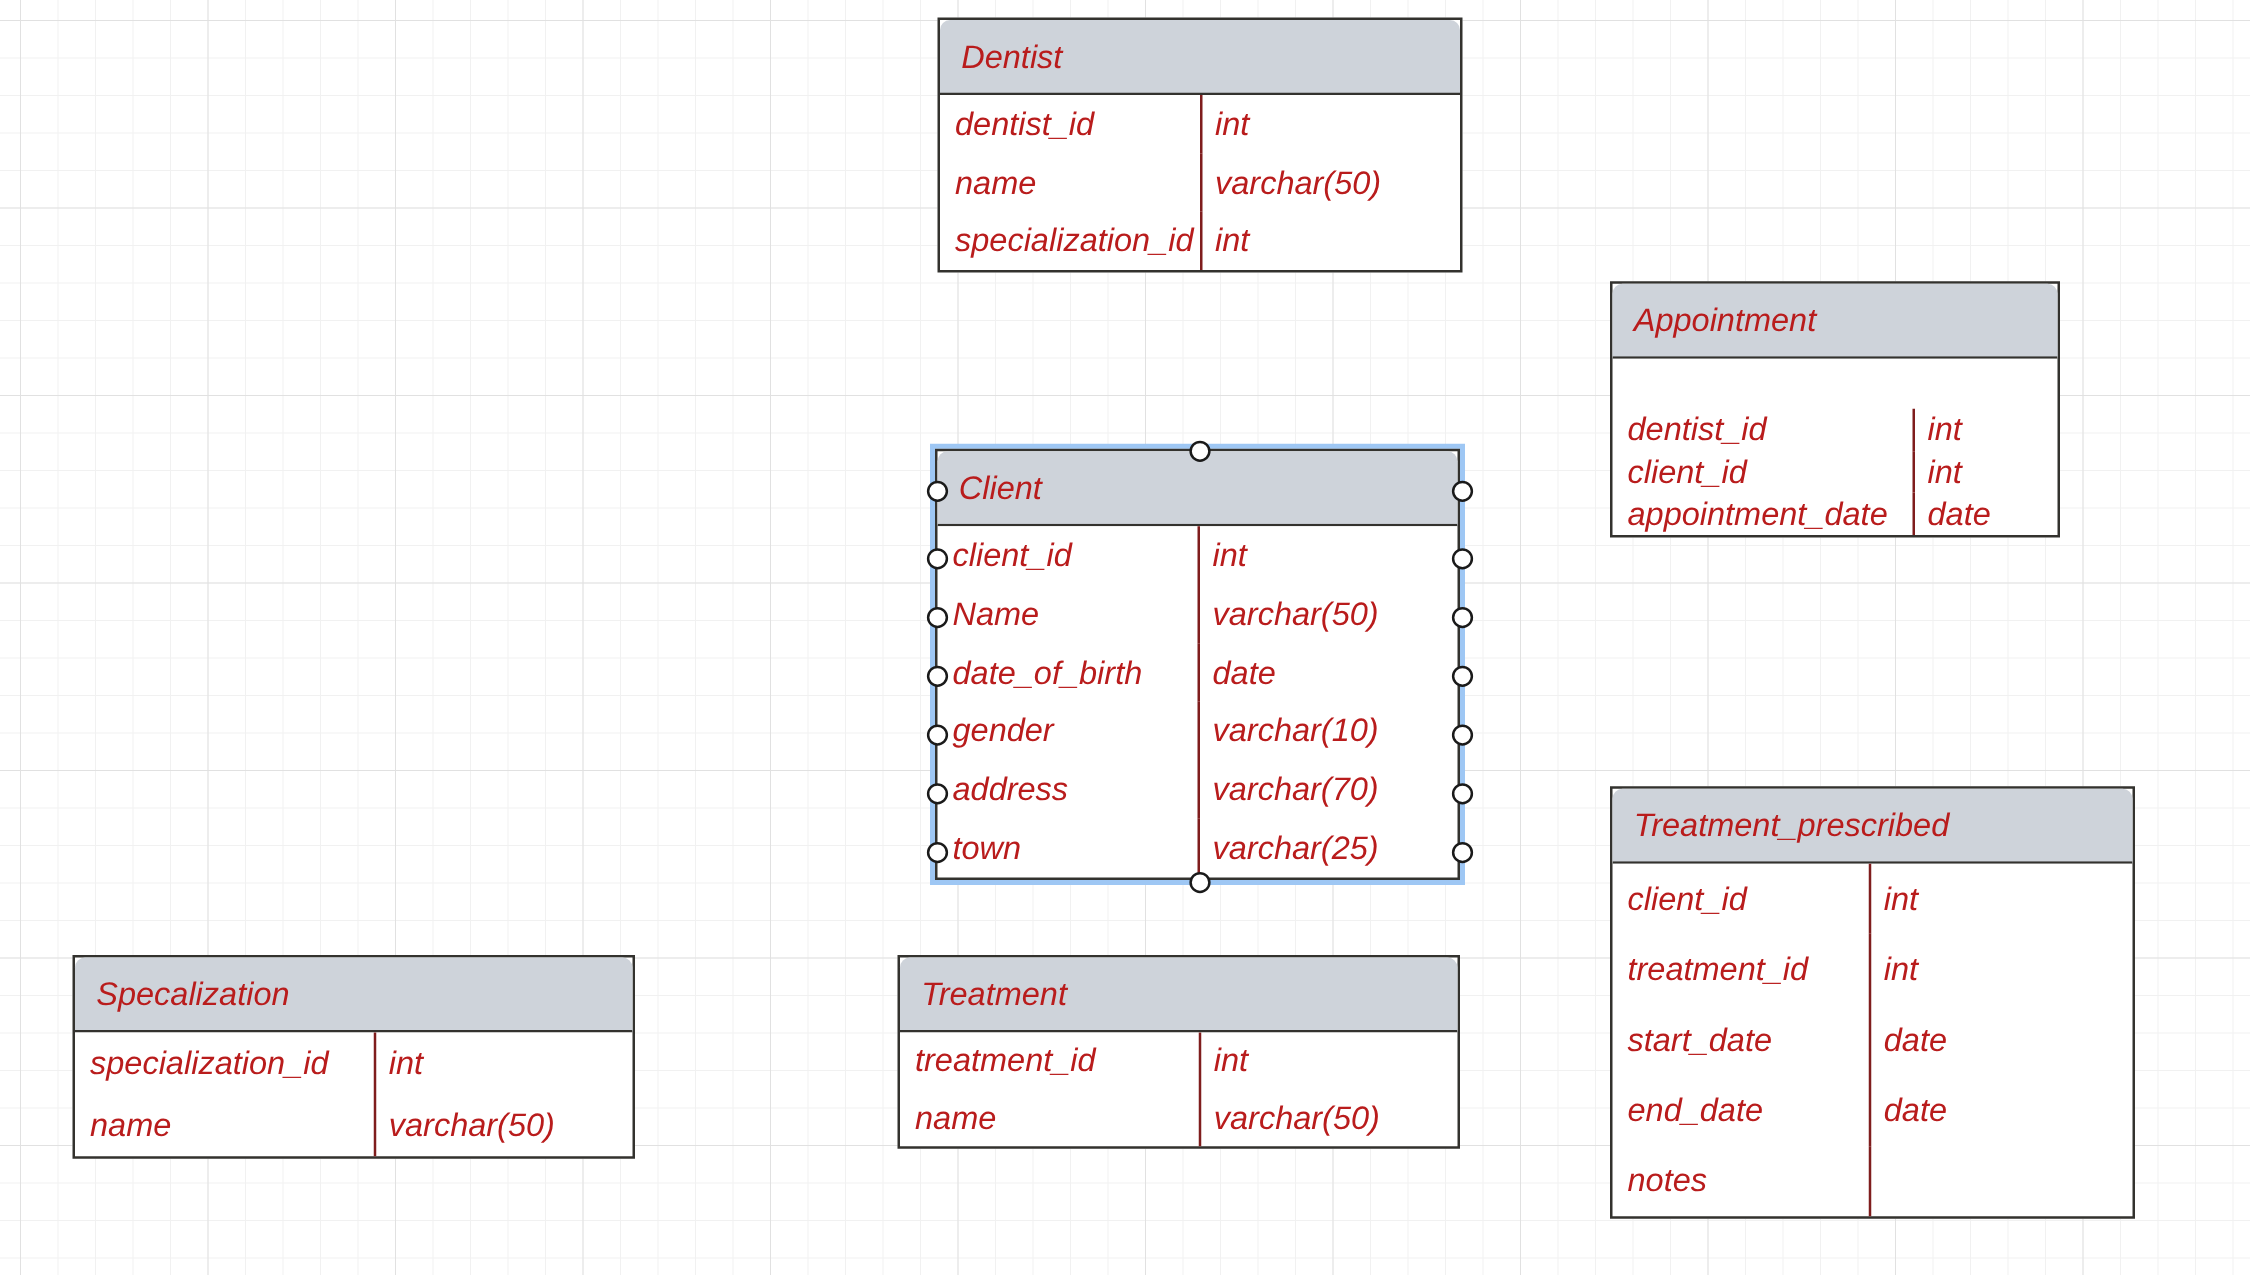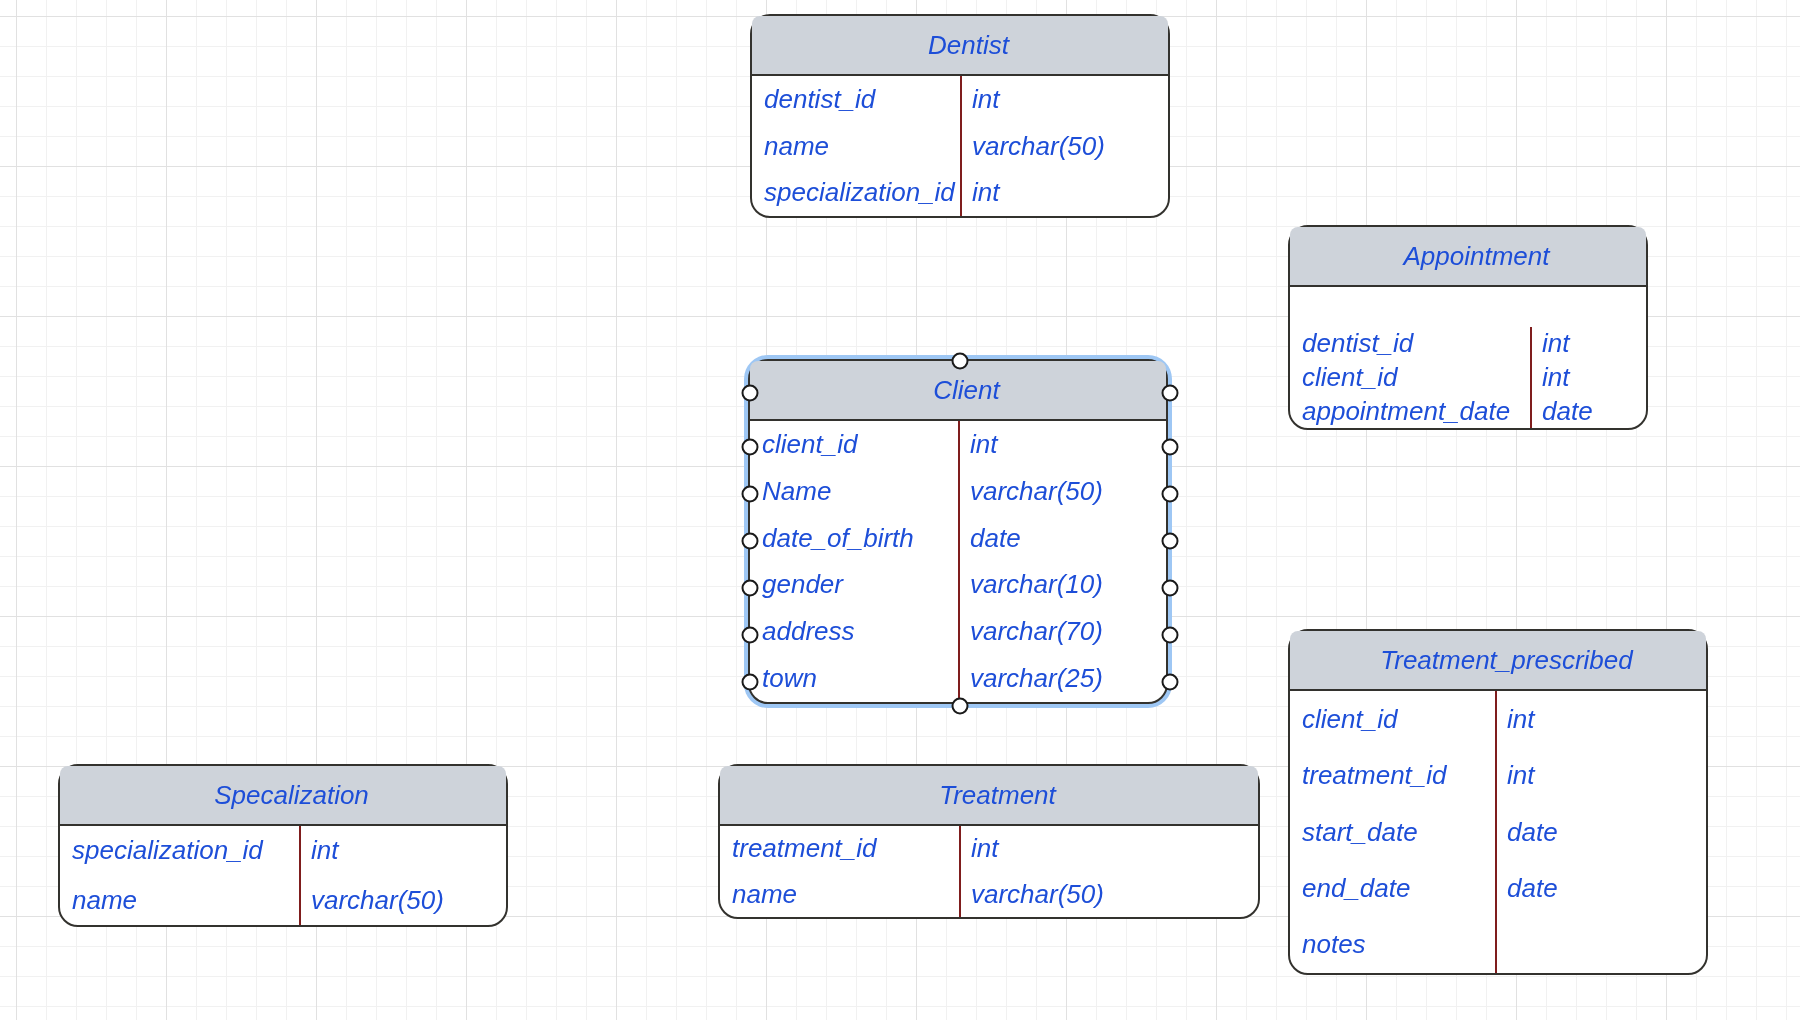--- a/index.html
+++ b/index.html
@@ -27,25 +27,24 @@
   }
 
   
   .er-table {
     position: absolute;
     box-sizing: border-box;
     display: flex;
     flex-direction: column;
     background: #ffffff;
     border: 2px solid #33322e;
-    border-radius: 20px;
-    color: #1d4ed8;
+    border-radius: 0;
+    color: #b91c1c;
     font-style: italic;
     font-size: 26px;
-    text-align: center;
   }
   .er-title {
     box-sizing: border-box;
     height: 60px;
     flex: 0 0 60px;
     line-height: 58px;
     padding-left: 17px;
     background: #ced3da;
     border-bottom: 2px solid #33322e;
     border-radius: 8px 8px 0 0;
@@ -79,21 +78,21 @@
     flex: 1 1 auto;
     padding-left: 10px;
   }
 
   
   .t-dentist      { left: 750px;  top: 14px;  width: 420px; height: 204px; --namew: 210px; }
   .t-appointment  { left: 1288px; top: 225px; width: 360px; height: 205px; gap: 40px; --namew: 242px; }
   .t-client       { left: 748px;  top: 315px; width: 420px; height: 345px; margin-top: 44px; --namew: 210px; }
   .t-treatmentrx  { left: 1288px; top: 629px; width: 420px; height: 346px; --namew: 207px; }
   .t-specalization{ left: 58px;   top: 764px; width: 450px; height: 163px; --namew: 241px; }
-  .t-treatment    { left: 718px;  top: 764px; width: 542px; height: 155px; --namew: 241px; }
+  .t-treatment    { left: 718px;  top: 764px; width: 450px; height: 155px; --namew: 241px; }
 
   
   .er-table.selected {
     box-shadow: 0 0 0 4px #9ec7f4;
   }
 
   
   .handle {
     position: absolute;
     width: 17px;

